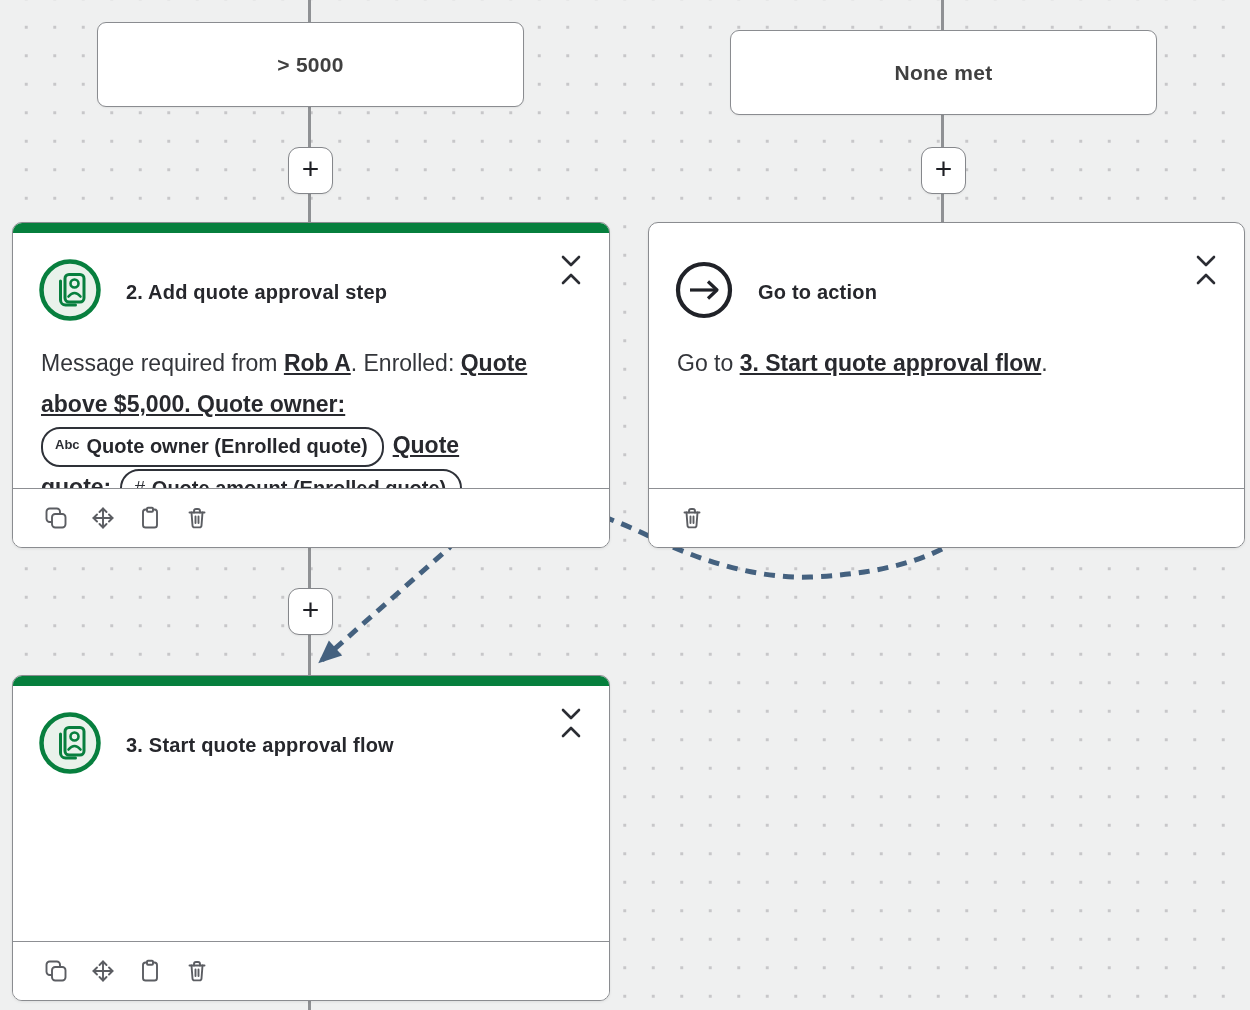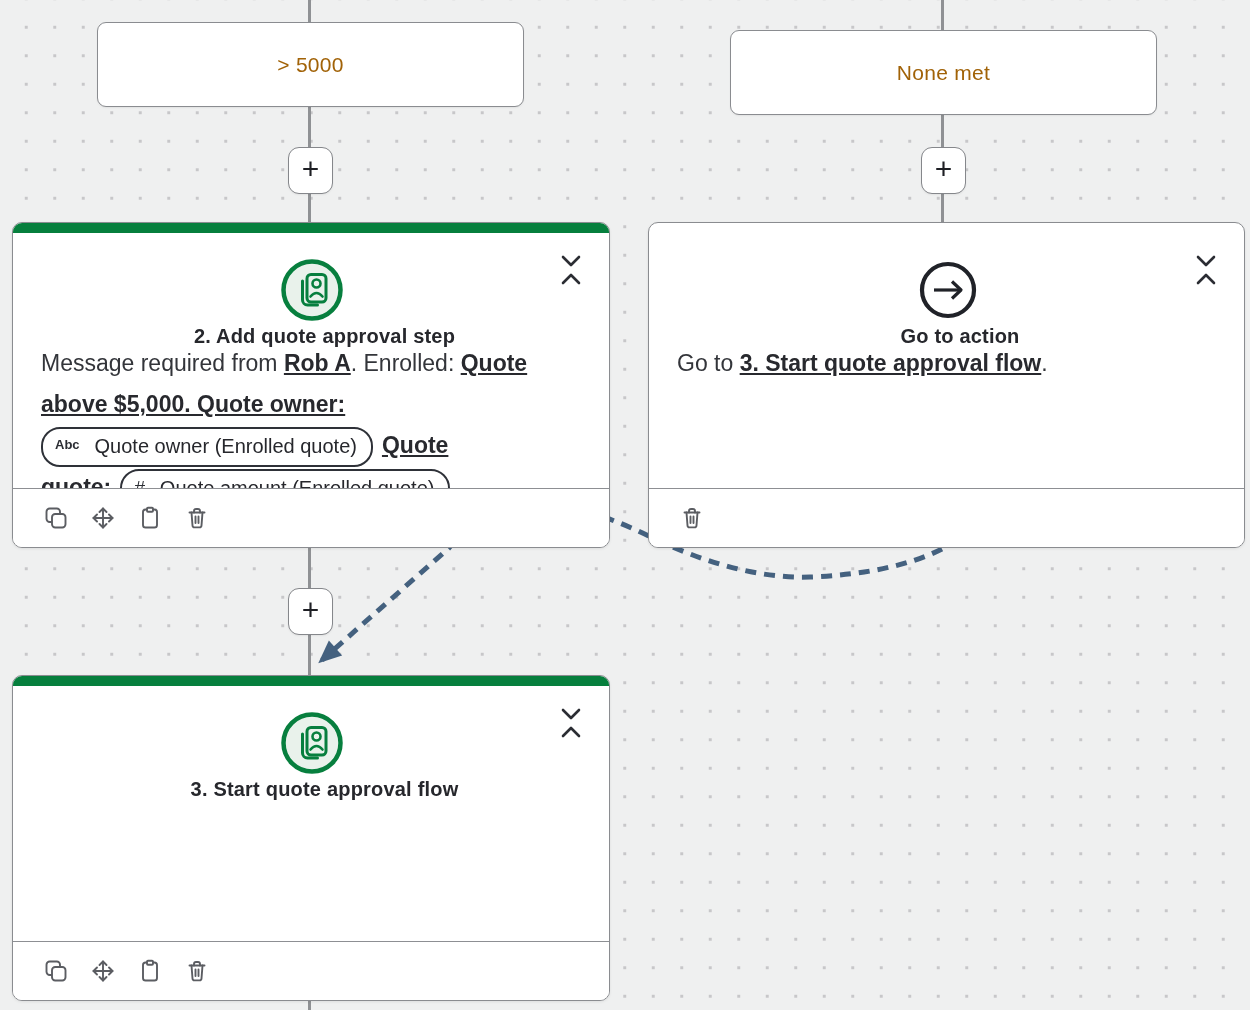--- a/index.html
+++ b/index.html
@@ -9,55 +9,55 @@
     background-color:#eff0f0;
     background-image:radial-gradient(#c7c7c9 1.7px, transparent 1.9px);
     background-size:28.5px 28.5px;background-position:12px 13px;}
   svg.connections{position:absolute;left:0;top:0;z-index:1;}
 
   
   .cond-box{position:absolute;width:425px;height:83px;background:#fff;
     border:1.5px solid #8a8c90;border-radius:9px;display:flex;
     align-items:center;justify-content:center;z-index:2;
     box-shadow:0 1px 2px rgba(0,0,0,.06);}
-  .cond-box span{font-size:21px;font-weight:400;color:#a16207;letter-spacing:.3px;}
+  .cond-box span{font-size:21px;font-weight:700;color:#404040;letter-spacing:.3px;}
 
   
   .plus-btn{position:absolute;width:43px;height:45px;background:#fff;
     border:1.5px solid #85878b;border-radius:11px;display:flex;align-items:center;
     justify-content:center;z-index:2;cursor:pointer;box-shadow:0 1px 2px rgba(0,0,0,.06);}
   .plus-btn span{font-size:30px;font-weight:400;color:#1e1f24;line-height:1;margin-top:-3px;}
 
   
   .card{position:absolute;width:596px;height:324px;background:#fff;
     border:1.5px solid #8a8c90;border-radius:10px;z-index:2;overflow:hidden;
     box-shadow:0 1px 3px rgba(0,0,0,.08);}
   .card-accent{position:absolute;left:-1px;top:-1px;right:-1px;height:11px;
     background:#067f3d;border-radius:9px 9px 0 0;}
-  .card-header{position:absolute;left:26px;top:36px;right:24px;display:flex;align-items:center;flex-direction:column;}
+  .card-header{position:absolute;left:26px;top:36px;right:24px;display:flex;align-items:center;}
   .badge-icon{flex:0 0 auto;}
   .card-title{font-size:20px;font-weight:700;color:#26272c;margin-left:25px;letter-spacing:.2px;}
   .collapse-btn{position:absolute;right:26px;top:30px;width:24px;height:34px;cursor:pointer;}
   .card-body{position:absolute;left:28px;top:120px;width:552px;height:145px;
     overflow:hidden;font-size:23px;line-height:41px;color:#33353a;}
   .card-body b{font-weight:700;color:#28292e;text-decoration:underline;}
   .card-body .bline{white-space:nowrap;}
   .card-body.flow{white-space:normal;width:535px;}
   .card-footer{position:absolute;left:0;right:0;bottom:0;height:58px;
     border-top:1.5px solid #8d8f93;display:flex;align-items:center;
     padding-left:31px;gap:23px;background:#fff;}
   .tool-btn{width:24px;height:24px;cursor:pointer;display:flex;align-items:center;justify-content:center;}
 
   
   .token{display:inline-flex;align-items:center;vertical-align:middle;height:36px;
     border:2px solid #2e3138;border-radius:19px;padding:0 14px 0 12px;margin-right:9px;
-    background:#fff;gap:8px;}
+    background:#fff;}
   .token .tprefix{font-size:13px;font-weight:600;color:#2b2d33;margin-right:7px;margin-top:-4px;}
   .token .tprefix.hash{font-size:19px;font-style:italic;font-weight:400;margin-top:-2px;}
-  .token .tlabel{font-size:20px;font-weight:400;color:#26272c;white-space:nowrap;}
+  .token .tlabel{font-size:20px;font-weight:700;color:#26272c;white-space:nowrap;}
   .token.t2{margin-left:9px;margin-right:0;}
 </style>
 </head>
 <body>
 
 <div class="canvas">
 
   <svg class="connections" width="1250" height="1010" viewBox="0 0 1250 1010">
     <defs>
       <marker id="arrow" markerUnits="userSpaceOnUse" markerWidth="28" markerHeight="26" refX="20" refY="12" orient="auto">

